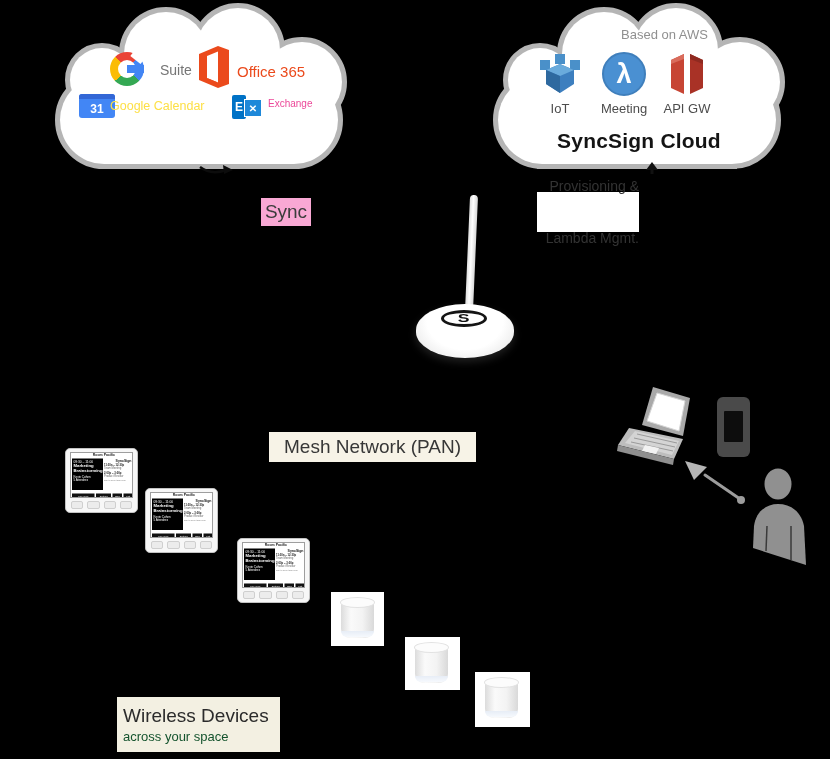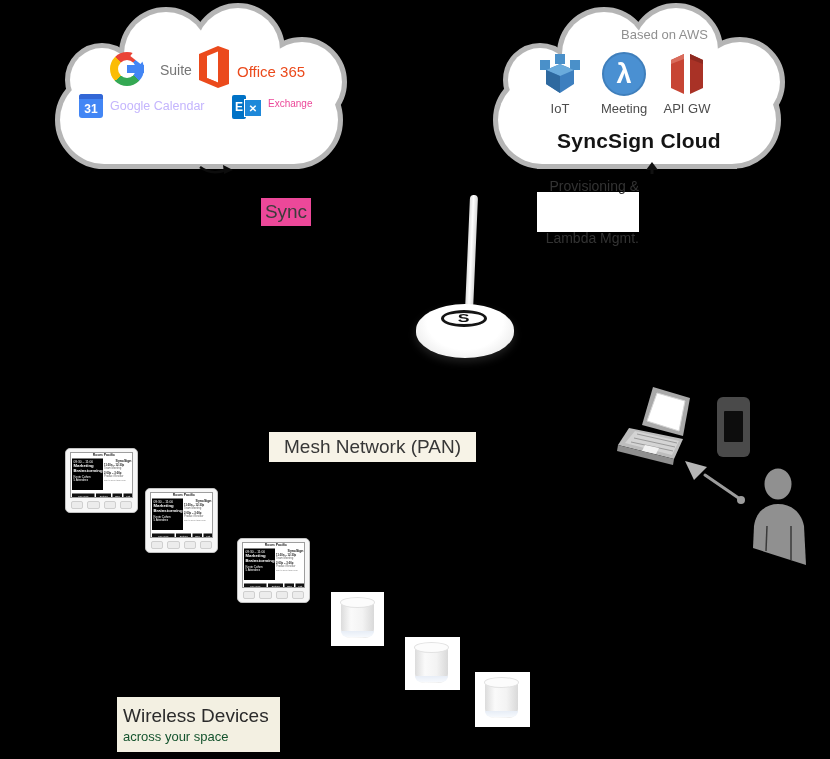--- a/index.html
+++ b/index.html
@@ -19,21 +19,21 @@
   .syncsign-cloud{left:478px;top:2px;width:322px;height:172px;}
 
   
   .g-logo{position:relative;width:34px;height:34px;border-radius:50%;
     background:conic-gradient(from 45deg,#4285f4 0 90deg,#34a853 0 180deg,#fbbc05 0 270deg,#ea4335 0 360deg);}
   .g-logo::before{content:'';position:absolute;inset:8px;background:#fff;border-radius:50%;}
   .g-logo::after{content:'';position:absolute;left:17px;top:13px;width:17px;height:8px;background:#4285f4;}
   .g-gap{position:absolute;left:22px;top:-1px;width:13px;height:10px;background:#fff;transform:rotate(38deg);}
 
   
-  .gcal{width:24px;height:24px;background:#4286f5;border-radius:3px;position:relative;
+  .gcal{width:36px;height:24px;background:#4286f5;border-radius:3px;position:relative;
         display:flex;align-items:flex-end;justify-content:center;color:#fff;
         font-size:12px;font-weight:bold;}
   .gcal::before{content:'';position:absolute;left:0;top:0;right:0;height:5px;background:#3367d6;
         border-radius:3px 3px 0 0;}
   .gcal span{line-height:18px;}
 
   
   .exch{position:relative;width:30px;height:26px;}
   .exch .e-tile{position:absolute;left:0;top:1px;width:14px;height:24px;background:#0072c6;
         border-radius:2px;color:#fff;font-weight:bold;font-size:12px;display:flex;
@@ -42,21 +42,21 @@
         border:1px solid #fff;color:#fff;font-size:10px;font-weight:bold;display:flex;
         align-items:center;justify-content:center;}
 
   
   .lambda-circle{width:44px;height:44px;border-radius:50%;background:#4a90d2;border:2px solid #3f7fbc;
         box-sizing:border-box;display:flex;align-items:center;justify-content:center;
         color:#fff;font-size:27px;font-weight:bold;}
 
   
   .tag{position:absolute;display:flex;align-items:center;justify-content:center;}
-  .sync-tag{left:261px;top:198px;width:50px;height:28px;background:#ec4899;color:#3c3c3c;font-size:19px;}
+  .sync-tag{left:261px;top:198px;width:50px;height:28px;background:#f9a8d4;color:#3c3c3c;font-size:19px;}
   .prov-tag{left:537px;top:192px;width:102px;height:40px;background:#fff;color:#333;
             font-size:14px;line-height:19px;flex-direction:column;align-items:flex-end;
             padding-left:3px;box-sizing:border-box;gap:33px;}
   .mesh-tag{left:269px;top:432px;width:207px;height:30px;background:#f7f3e7;color:#373737;font-size:19px;}
   .wireless-tag{left:117px;top:653px;width:163px;height:55px;background:#f3f0e2;
             flex-direction:column;align-items:flex-start;justify-content:center;
             padding-left:6px;box-sizing:border-box;margin-top:44px;}
   .wireless-tag .t1{font-size:19px;color:#2b2b2b;}
   .wireless-tag .t2{font-size:13px;color:#14532d;margin-top:2px;}
 
@@ -161,21 +161,21 @@
         <path d="M8,10 L19,5.5 L19,36.5 L8,32 Z" fill="#fff"></path>
         <path d="M8,32 L19,36.5 L13,38.5 Z" fill="#eb4a1c"></path>
       </svg>
     </div>
     <div class="item svc-label" style="left:195px;top:61px;color:#eb4a1c;font-size:15px;">Office 365</div>
     <div class="item" style="left:37px;top:92px;">
       <div class="gcal">
           <span>31</span>
         </div>
     </div>
-    <div class="item svc-label" style="left:68px;top:97px;font-size:12.5px;color:#c4b5fd;">Google Calendar</div>
+    <div class="item svc-label" style="left:68px;top:97px;font-size:12.5px;color:#fde047;">Google Calendar</div>
     <div class="item" style="left:190px;top:92px;">
       <div class="exch">
         <div class="e-tile">E</div>
         <div class="x-tile">✕</div>
       </div>
     </div>
     <div class="item svc-label" style="left:226px;top:96px;font-size:10px;color:#ec4899;">Exchange</div>
   </div>
 
   <div class="cloud syncsign-cloud">

